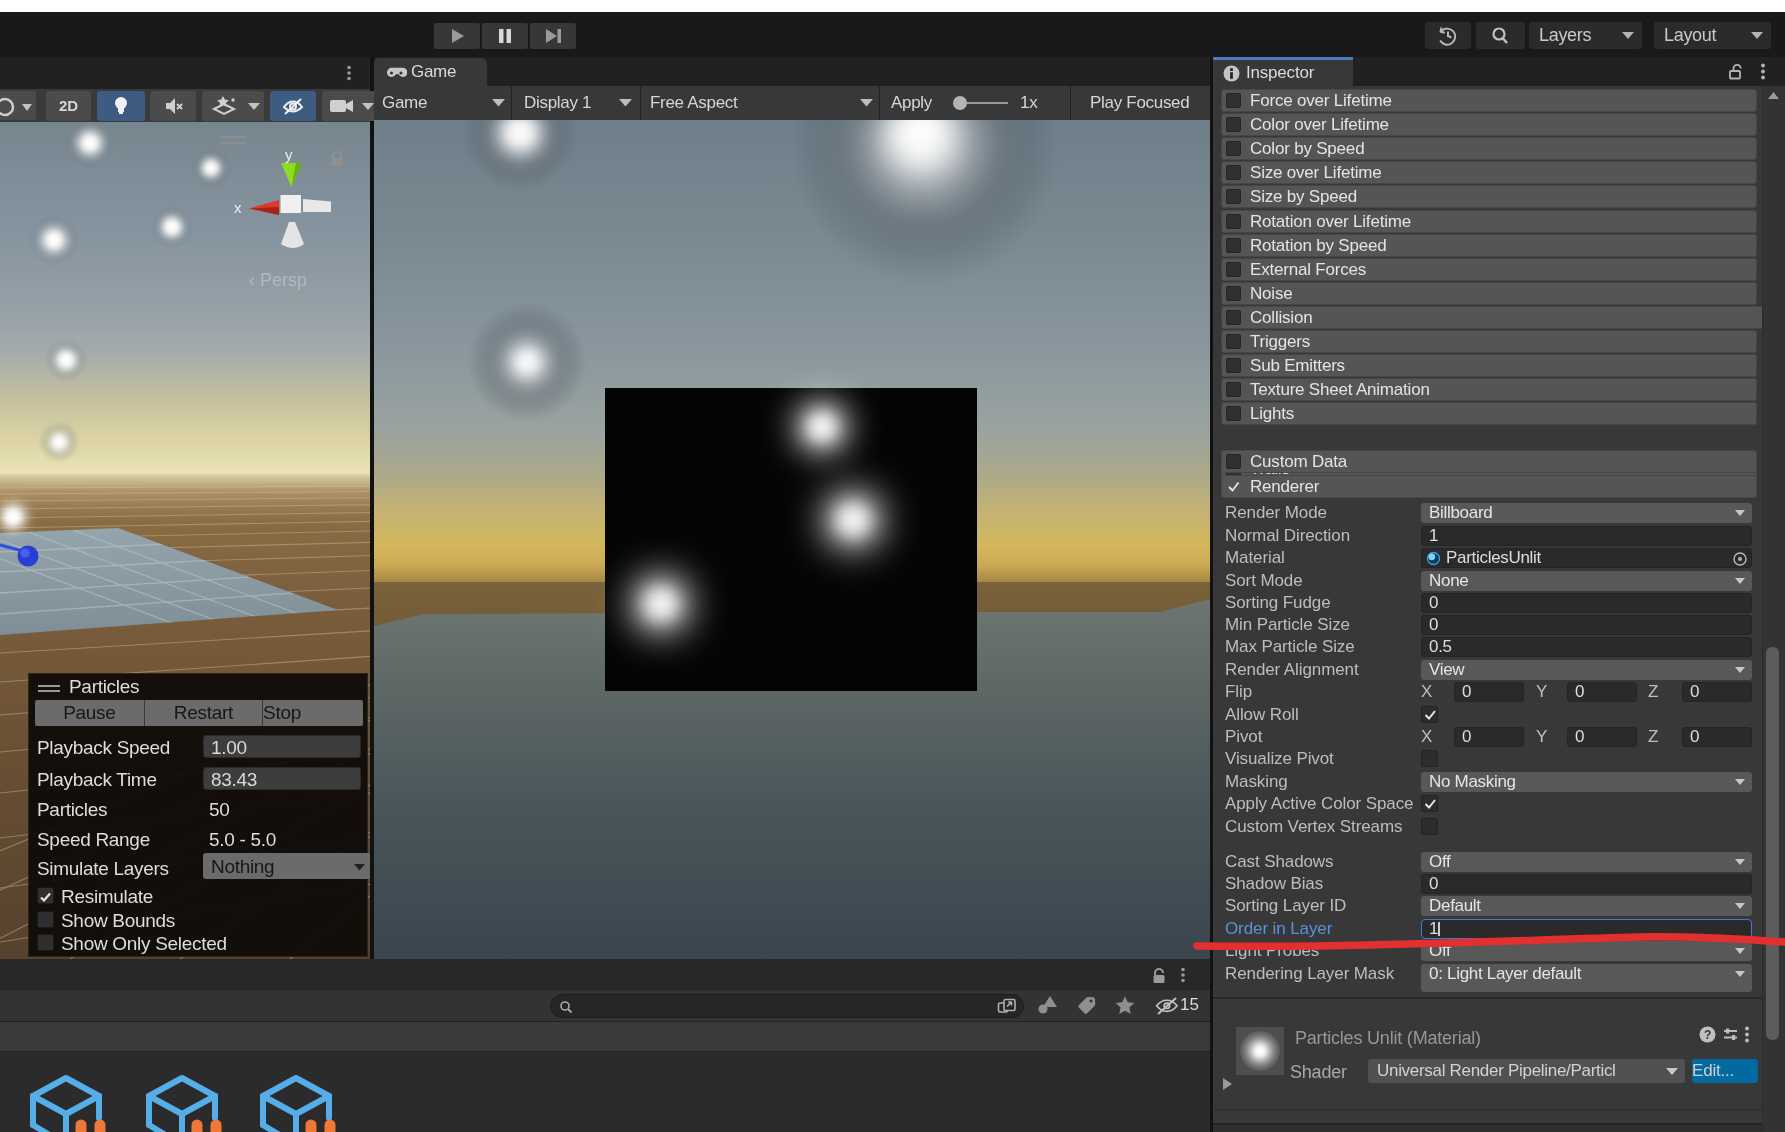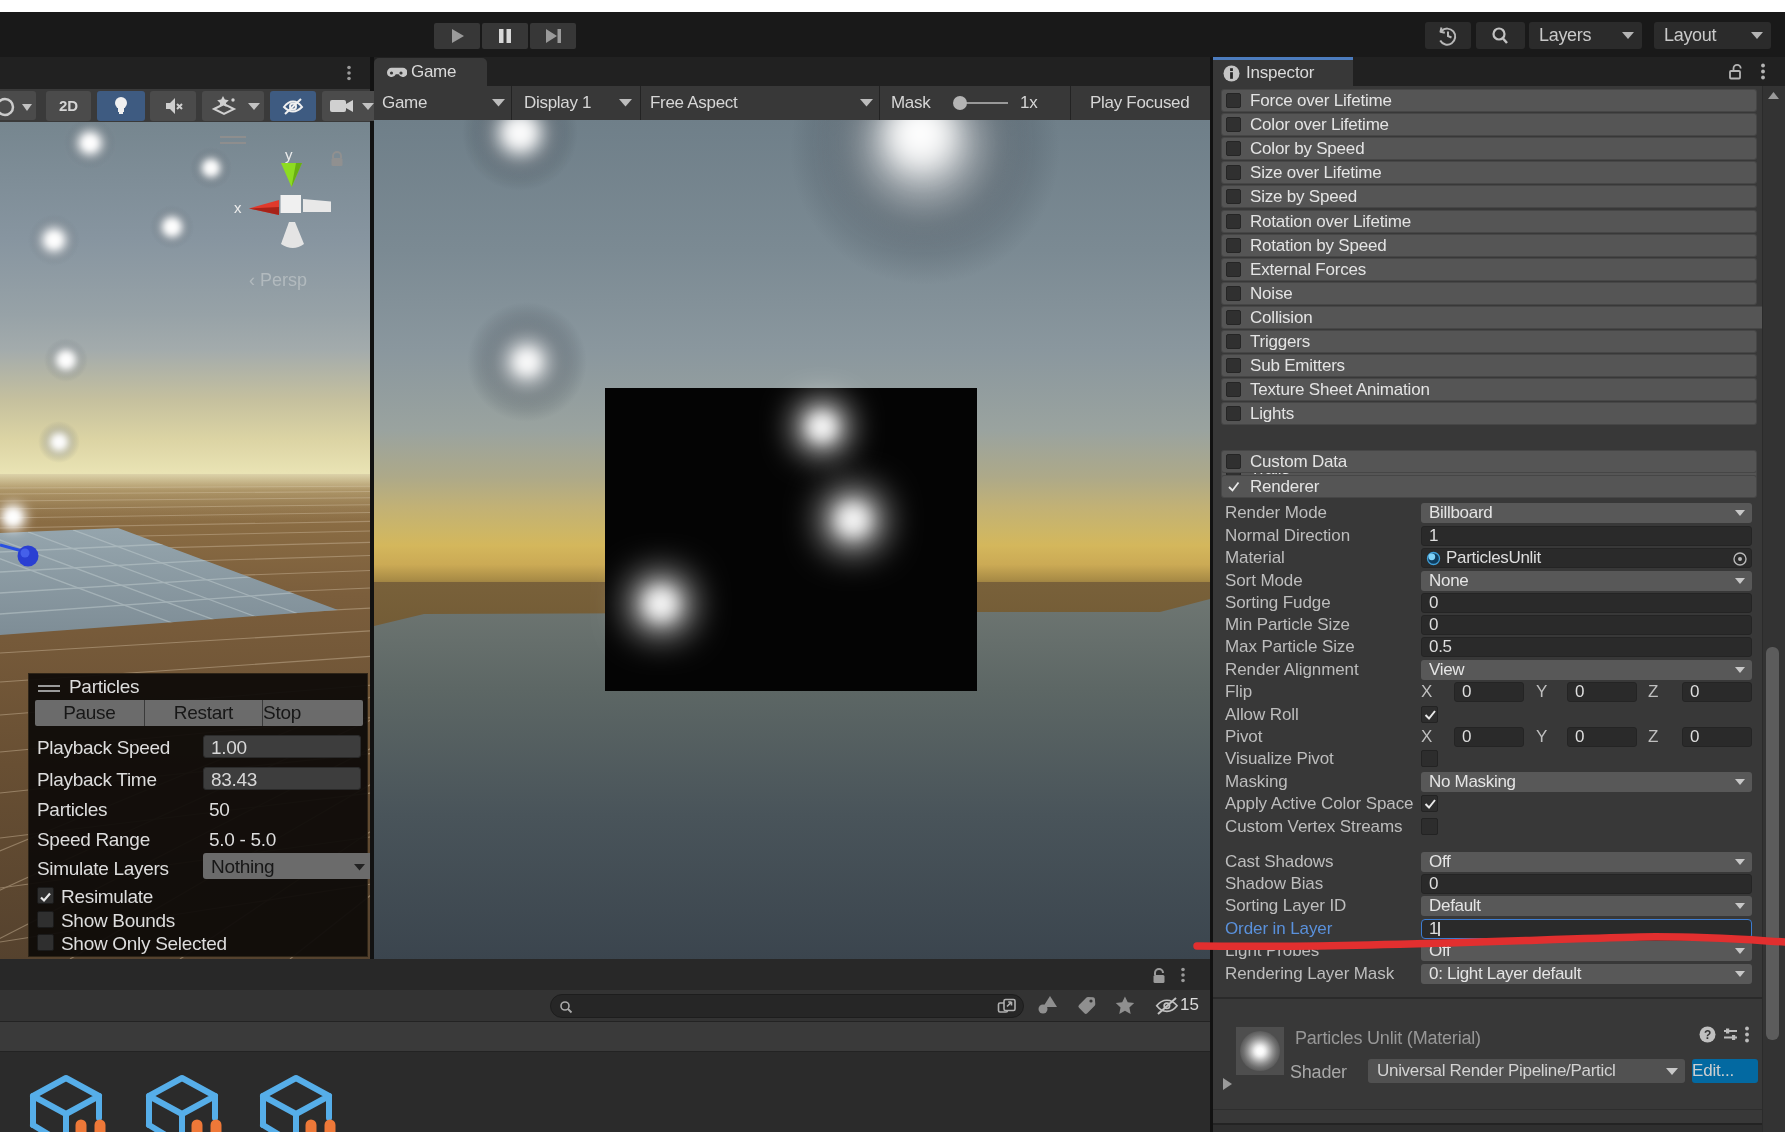--- a/index.html
+++ b/index.html
@@ -329,21 +329,21 @@
     <div class="abs tx" style="left:150px;top:7px;color:#d6d6d6;">Display 1</div>
     <svg class="abs" style="left:245px;top:13px;" width="13" height="8">
         <path d="M 0 0 L 13 0 L 6.5 7.5 Z" fill="#bcbcbc"></path>
       </svg>
     <div class="abs" style="left:266px;top:0;width:1px;height:34px;background:#232323;"></div>
     <div class="abs tx" style="left:276px;top:7px;color:#d6d6d6;">Free Aspect</div>
     <svg class="abs" style="left:486px;top:13px;" width="13" height="8">
         <path d="M 0 0 L 13 0 L 6.5 7.5 Z" fill="#bcbcbc"></path>
       </svg>
     <div class="abs" style="left:505px;top:0;width:1px;height:34px;background:#232323;"></div>
-    <div class="abs tx" style="left:517px;top:7px;color:#d6d6d6;">Mask</div>
+    <div class="abs tx" style="left:517px;top:7px;color:#d6d6d6;">Apply</div>
     <svg class="abs" style="left:572px;top:8px;" width="70" height="18">
         <line x1="9" y1="9" x2="62" y2="9" stroke="#999999" stroke-width="2"></line>
         <circle cx="14" cy="9" r="7" fill="#b4b4b4"></circle>
       </svg>
     <div class="abs tx" style="left:646px;top:7px;color:#d6d6d6;">1x</div>
     <div class="abs" style="left:696px;top:0;width:1px;height:34px;background:#232323;"></div>
     <div class="abs tx" style="left:716px;top:7px;color:#d6d6d6;">Play Focused</div>
   </div>
 
   <div class="abs" id="gamecontent" style="left:0;top:63px;width:836px;height:839px;overflow:hidden;background:linear-gradient(to bottom,#6f7f89 0%,#7b8a93 15.5%,#8a979e 27.4%,#9aa39f 37%,#ada989 42.5%,#c1b176 46%,#cdb666 49%,#d4b75c 50.7%,#cbaa55 53%,#a98c46 54.8%,#84693a 56.2%,#74593a 57.5%);">
@@ -654,21 +654,21 @@
     <div class="dd" style="left:208px;top:795px;width:331px;height:20px;line-height:20px;padding-left:8px;">Off<span class="darr" style="top:7px;border-left-width:5.5px;border-right-width:5.5px;border-top-width:6.5px;"></span></div>
 <div class="lbl" style="left:12px;top:817px;line-height:20px;color:#bdbdbd;">Shadow Bias</div>
     <div class="inp" style="left:208px;top:817px;width:331px;height:20px;line-height:18px;padding-left:7px;">0</div>
 <div class="lbl" style="left:12px;top:839px;line-height:20px;color:#bdbdbd;">Sorting Layer ID</div>
     <div class="dd" style="left:208px;top:839px;width:331px;height:20px;line-height:20px;padding-left:8px;">Default<span class="darr" style="top:7px;border-left-width:5.5px;border-right-width:5.5px;border-top-width:6.5px;"></span></div>
 <div class="lbl" style="left:12px;top:862px;line-height:20px;color:#5a91dc;">Order in Layer</div>
 <div class="inp" style="left:208px;top:862px;width:331px;height:20px;line-height:18px;padding-left:7px;border:1.5px solid #3d7dd2;border-radius:4px;">1<span style="display:inline-block;width:1.5px;height:14px;background:#cccccc;vertical-align:-2px;"></span></div>
 <div class="lbl" style="left:12px;top:884px;line-height:20px;color:#bdbdbd;">Light Probes</div>
     <div class="dd" style="left:208px;top:884px;width:331px;height:20px;line-height:20px;padding-left:8px;">Off<span class="darr" style="top:7px;border-left-width:5.5px;border-right-width:5.5px;border-top-width:6.5px;"></span></div>
 <div class="lbl" style="left:12px;top:907px;line-height:20px;color:#bdbdbd;">Rendering Layer Mask</div>
-    <div class="dd" style="left:208px;top:907px;width:331px;height:20px;line-height:20px;padding-left:8px;">0: Light Layer default<span class="darr" style="top:7px;border-left-width:5.5px;border-right-width:5.5px;border-top-width:6.5px;"></span></div>
+    <div class="dd" style="left:208px;top:907px;width:331px;height:28px;line-height:20px;padding-left:8px;">0: Light Layer default<span class="darr" style="top:7px;border-left-width:5.5px;border-right-width:5.5px;border-top-width:6.5px;"></span></div>
 <div class="abs" style="left:0;top:940px;width:572px;height:2px;background:#2a2a2a;"></div>
 <div class="abs" style="left:23px;top:970px;width:48px;height:48px;background:#4e4e4e;">
       <div class="blob" style="left:4px;top:4px;width:40px;height:40px;"></div>
     </div>
 <div class="abs" style="left:82px;top:971px;color:#979797;font-size:18px;letter-spacing:-0.2px;">Particles Unlit (Material)</div>
 <svg class="abs" style="left:486px;top:969px;" width="17" height="17" viewBox="0 0 17 17">
       <circle cx="8.5" cy="8.5" r="8" fill="#c0c0c0"></circle>
       <text x="5" y="13" font-size="12" font-weight="bold" fill="#333333" font-family="Liberation Sans">?</text>
     </svg>
 <svg class="abs" style="left:509px;top:970px;" width="17" height="15" viewBox="0 0 17 15">

